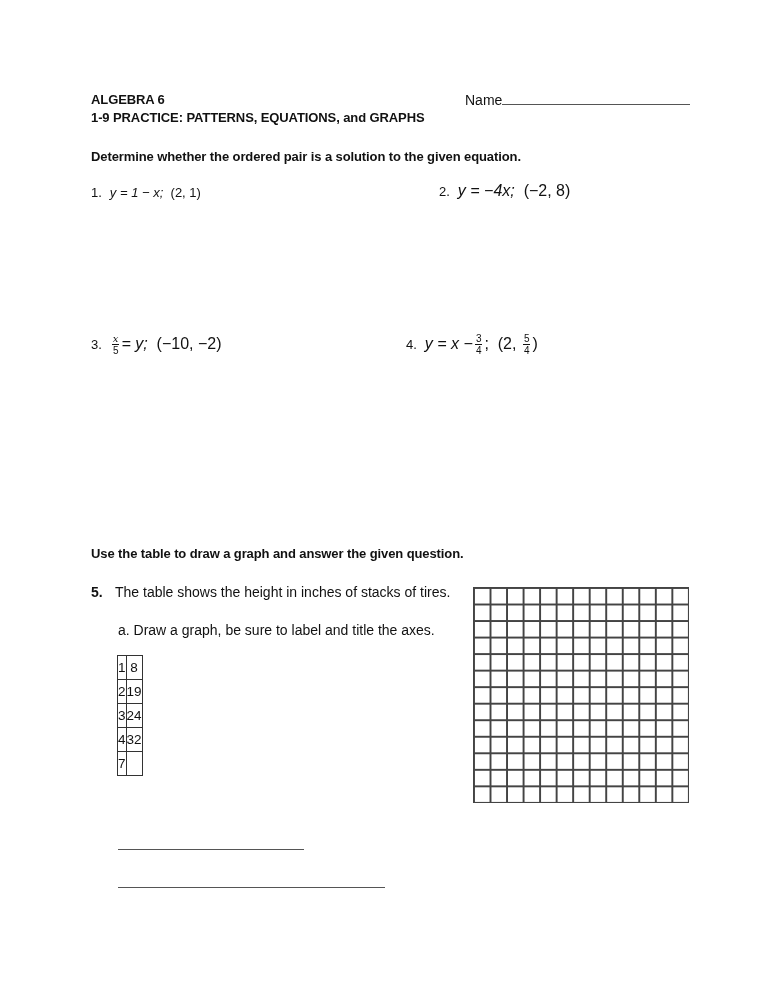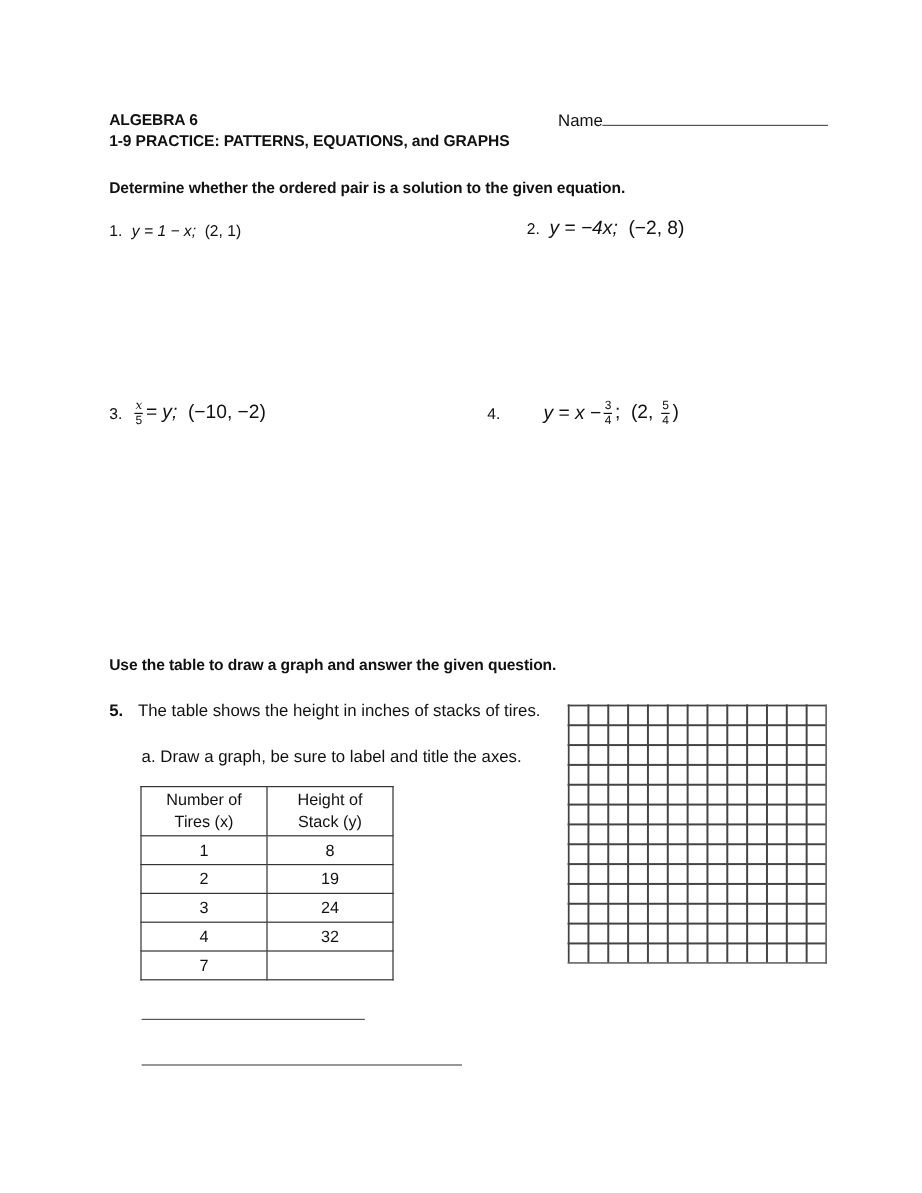--- a/index.html
+++ b/index.html
@@ -65,43 +65,39 @@
 </div>
 
 <div class="abs q-large" style="left:91px; top:333px;">
   <span class="qnum">3.</span><span class="frac">
       <span class="num it">x</span>
       <span class="den">5</span>
     </span><span class="math" style="font-style:italic;">= y;</span>&nbsp;&nbsp;<span class="math">(−10, −2)</span>
 </div>
 
 <div class="abs q-large" style="left:406px; top:333px;">
-  <span class="qnum">4.</span><span class="math" style="font-style:italic;margin-left:28px;">y = x −</span><span class="frac">
+  <span class="qnum">4.</span><span class="math" style="font-style:italic;">y = x −</span><span class="frac">
       <span class="num">3</span>
       <span class="den">4</span>
     </span><span class="math">;</span>&nbsp;&nbsp;<span class="math">(2,</span>&nbsp;<span class="frac">
       <span class="num">5</span>
       <span class="den">4</span>
     </span><span class="math">)</span>
 </div>
 
 <div class="abs hdr" style="left:91px; top:546px;">Use the table to draw a graph and answer the given question.</div>
 
 <div class="abs txt" style="left:91px; top:584px;">
   <span style="font-weight:bold; display:inline-block; width:24px;">5.</span><span>The table shows the height in inches of stacks of tires.</span>
 </div>
 
 <div class="abs txt" style="left:118px; top:622px;">a.  Draw a graph, be sure to label and title the axes.</div>
 
 <table class="abs data" style="left:117px; top:655px;">
   <tbody>
-      <tr class="head">
-    <td class="c1"><span>Number of</span><br><span>Tires (x)</span></td>
-    <td class="c2"><span>Height of</span><br><span>Stack (y)</span></td>
-  </tr>
   <tr>
     <td>1</td>
     <td>8</td>
   </tr>
   <tr>
     <td>2</td>
     <td>19</td>
   </tr>
   <tr>
     <td>3</td>

